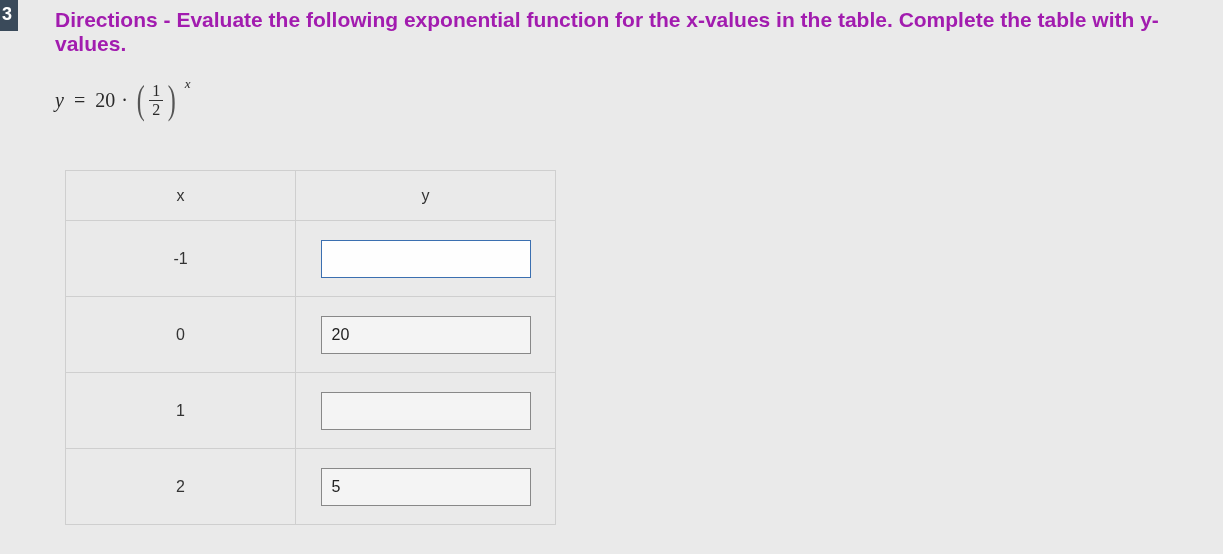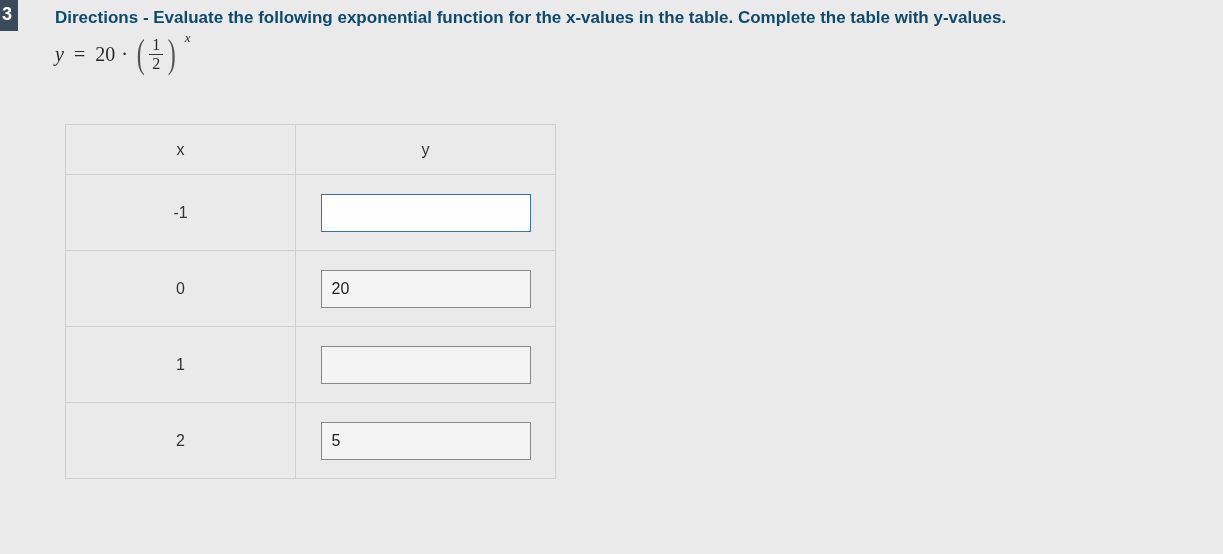--- a/index.html
+++ b/index.html
@@ -24,24 +24,24 @@
       font-size: 18px;
       font-weight: bold;
       padding: 4px 8px 6px 2px;
       width: 18px;
       text-align: right;
     }
     .content {
       padding: 8px 20px 20px 55px;
     }
     .directions {
-      font-size: 17px;
-      color: #0c4a6e;
+      font-size: 21px;
+      color: #a21caf;
       font-weight: bold;
-      margin-bottom: 6px;
+      margin-bottom: 24px;
     }
     .directions .label {
       font-weight: bold;
     }
     .formula {
       font-family: "Times New Roman", serif;
       font-size: 20px;
       color: #2a2a2a;
       display: flex;
       align-items: center;

